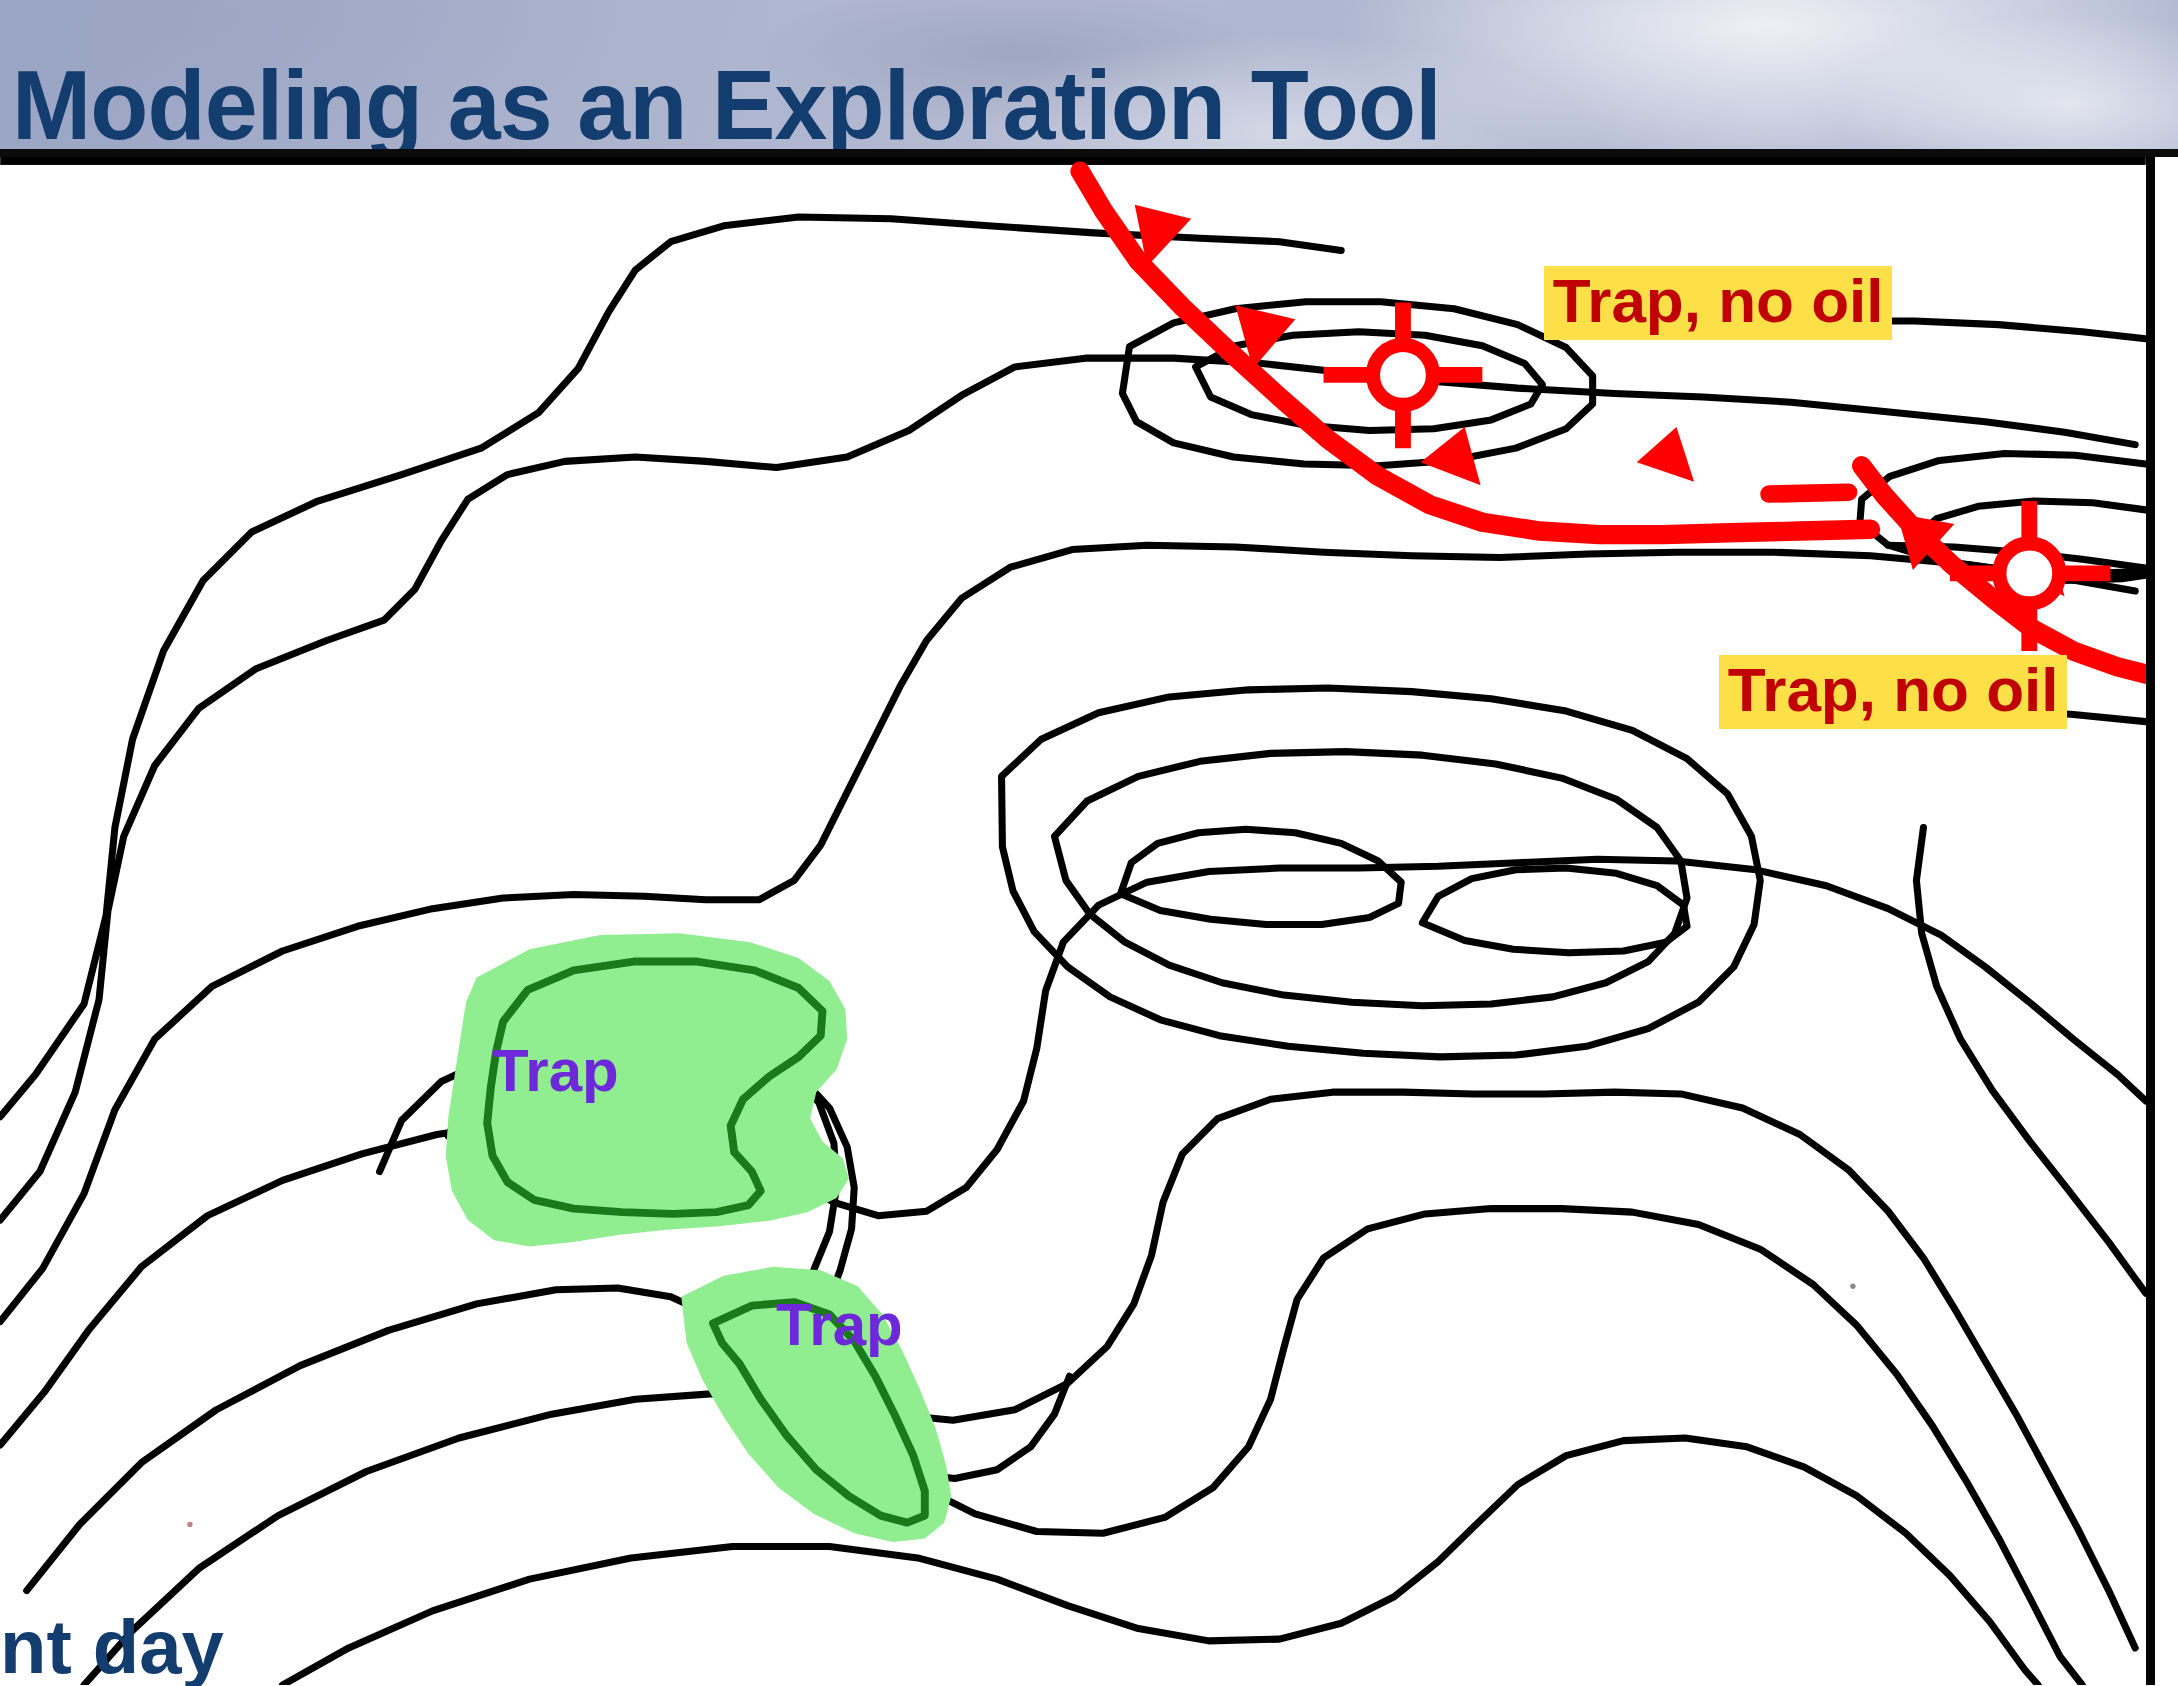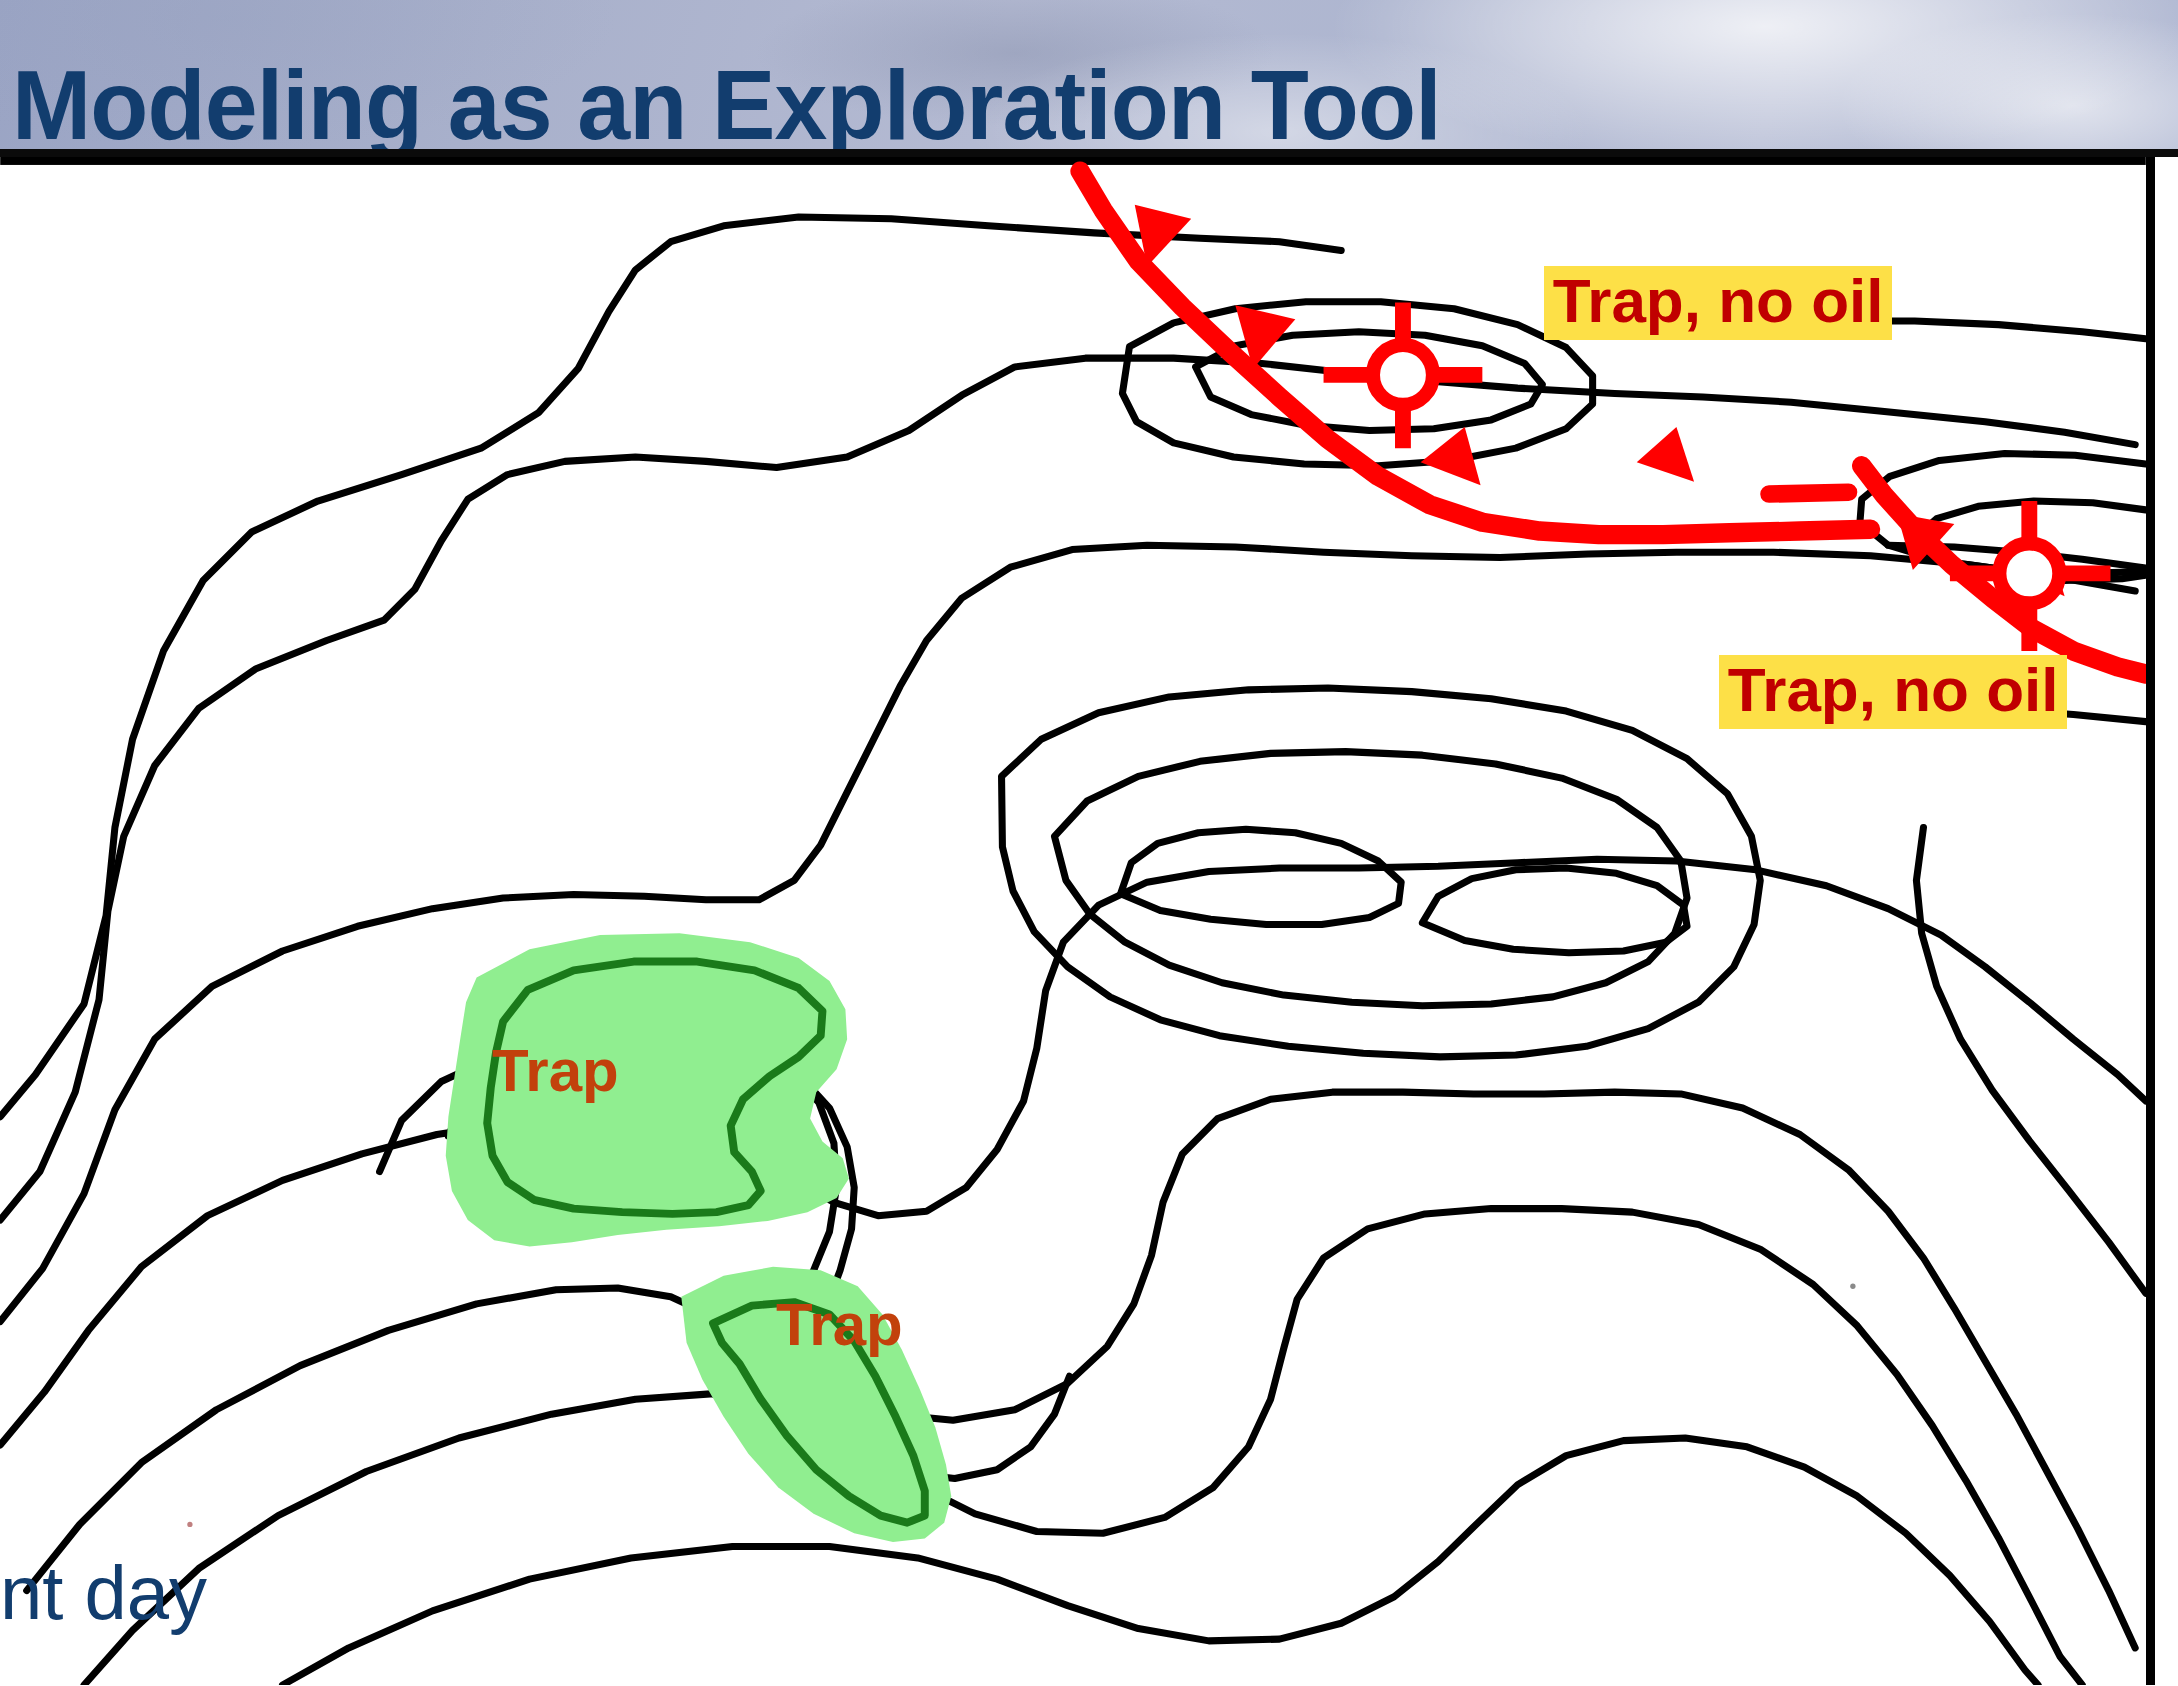--- a/index.html
+++ b/index.html
@@ -58,23 +58,23 @@
     white-space: nowrap;
     font-family: "Liberation Sans", sans-serif;
     transform: scaleX(0.96);
     transform-origin: left center;
   }
 
   
   #body-text {
     position: absolute;
     left: 0px;
-    top: 1555px;
+    top: 1609px;
     font-size: 76px;
-    font-weight: normal;
+    font-weight: bold;
     color: #123d6e;
     line-height: 1;
     white-space: nowrap;
   }
 
   
   #map-panel {
     position: absolute;
     left: 0px;
     top: 157px;
@@ -93,21 +93,21 @@
     line-height: 1;
     font-family: "Liberation Sans", sans-serif;
   }
   .lbl-red {
     color: #c00000;
     background: #fde047;
     font-size: 62px;
     padding: 3.5px 8.8px 8.8px 8.8px;
   }
   .lbl-green {
-    color: #c2410c;
+    color: #6d28d9;
     font-size: 60px;
   }
 
   #trap-no-oil-1 { left: 1544px; top: 266px; }
   #trap-no-oil-2 { left: 1719px; top: 655px; }
   #trap-1 { left: 492px; top: 1041px; }
   #trap-2 { left: 776px; top: 1295px; }
 </style>
 </head>
 <body>

